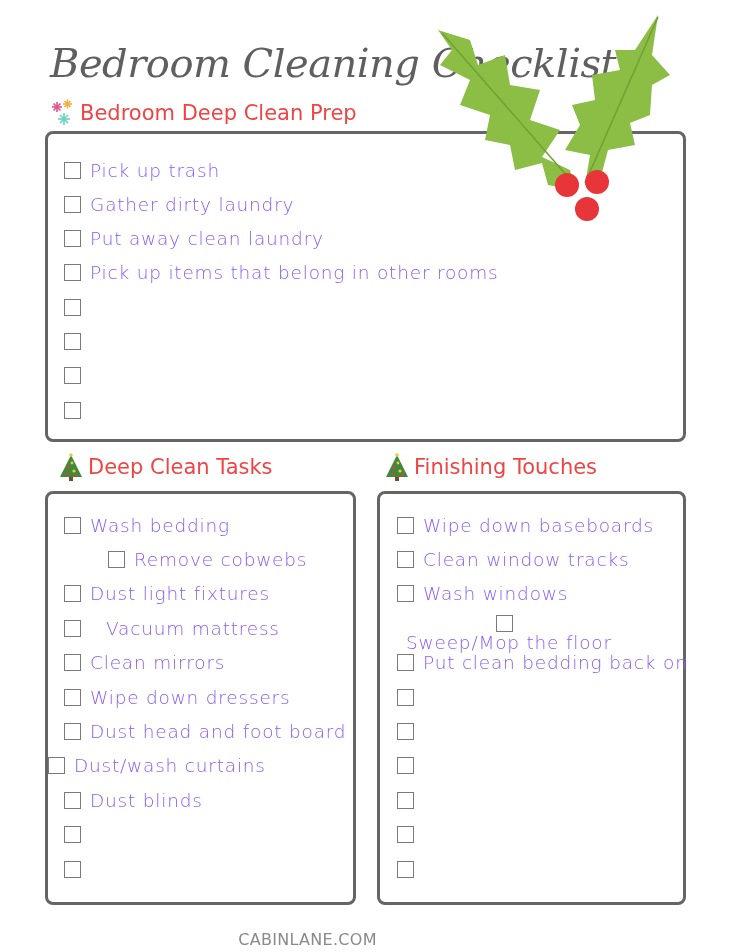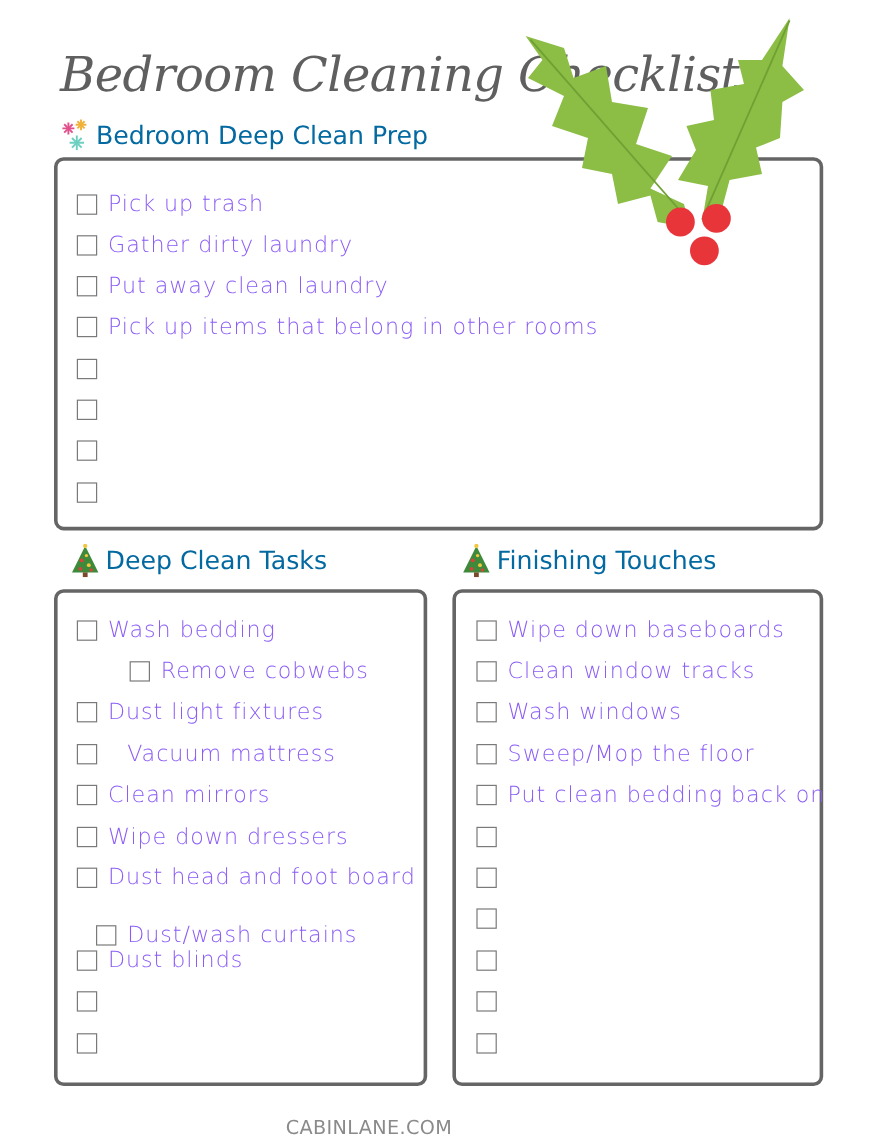--- a/index.html
+++ b/index.html
@@ -1,20 +1,20 @@
 <!DOCTYPE html>
 <html><head>
 <meta charset="utf-8">
 <style>
   html, body { margin:0; padding:0; }
   body { width:735px; height:952px; background:#ffffff; position:relative; overflow:hidden;
          font-family:"DejaVu Sans", sans-serif; color:#6e6e6e; }
   .title { position:absolute; left:50px; top:40px; font-family:"DejaVu Serif", serif; font-style:italic;
            font-size:40px; color:#5f5f5f; letter-spacing:-0.5px; white-space:nowrap; z-index:1; }
-  .section-heading { position:absolute; font-size:21px; color:#0369a1; white-space:nowrap;
+  .section-heading { position:absolute; font-size:21px; color:#ef4444; white-space:nowrap;
                      display:flex; align-items:center; gap:4px; z-index:1; }
   .section-heading .icon { width:26px; height:28px; display:inline-block; }
   .box { position:absolute; border:3.5px solid #656565; border-radius:8px; box-sizing:border-box; background:transparent; }
   .item { position:absolute; display:flex; align-items:center; height:26px; white-space:nowrap; }
   .cb { width:17px; height:17px; border:1.6px solid #7a7a7a; box-sizing:border-box; background:#fff; flex:none; cursor:pointer; }
   .lbl { margin-left:9px; font-size:18.5px; color:#8b5cf6; letter-spacing:0.8px; font-weight:300; }
   .footer { position:absolute; left:0; width:615px; top:930px; text-align:center; font-size:16px; color:#8a8a8a; letter-spacing:0.3px; }
   .holly { position:absolute; left:430px; top:5px; width:270px; height:225px; z-index:2; pointer-events:none; }
 </style>
 </head>
@@ -127,21 +127,21 @@
       <span class="lbl">Clean mirrors</span>
     </div>
     <div class="item" style="left: 64px; top: 684px;">
       <span class="cb"></span>
       <span class="lbl">Wipe down dressers</span>
     </div>
     <div class="item" style="left: 64px; top: 718.4px;">
       <span class="cb"></span>
       <span class="lbl">Dust head and foot board</span>
     </div>
-    <div class="item" style="left: 80px; top: 752.8px; margin-top: 14px;">
+    <div class="item" style="left: 48px; top: 752.8px;">
       <span class="cb"></span>
       <span class="lbl">Dust/wash curtains</span>
     </div>
     <div class="item" style="left: 64px; top: 787.2px;">
       <span class="cb"></span>
       <span class="lbl">Dust blinds</span>
     </div>
     <div class="item" style="left: 64px; top: 821.6px;">
       <span class="cb"></span>
       <span class="lbl"></span>
@@ -172,21 +172,21 @@
       <span class="lbl">Wipe down baseboards</span>
     </div>
     <div class="item" style="left: 397px; top: 546.4px;">
       <span class="cb"></span>
       <span class="lbl">Clean window tracks</span>
     </div>
     <div class="item" style="left: 397px; top: 580.8px;">
       <span class="cb"></span>
       <span class="lbl">Wash windows</span>
     </div>
-    <div class="item" style="left: 397px; top: 615.2px;">
+    <div class="item" style="left: 397px; top: 615.2px; flex-direction: column;">
       <span class="cb"></span>
       <span class="lbl">Sweep/Mop the floor</span>
     </div>
     <div class="item" style="left: 397px; top: 649.6px;">
       <span class="cb"></span>
       <span class="lbl">Put clean bedding back on</span>
     </div>
     <div class="item" style="left: 397px; top: 684px;">
       <span class="cb"></span>
       <span class="lbl"></span>

